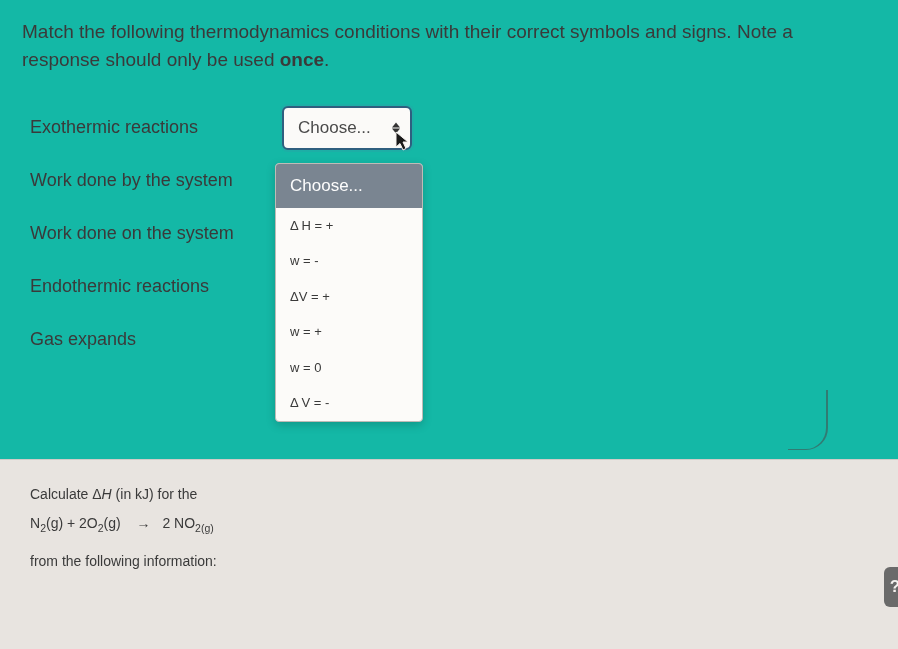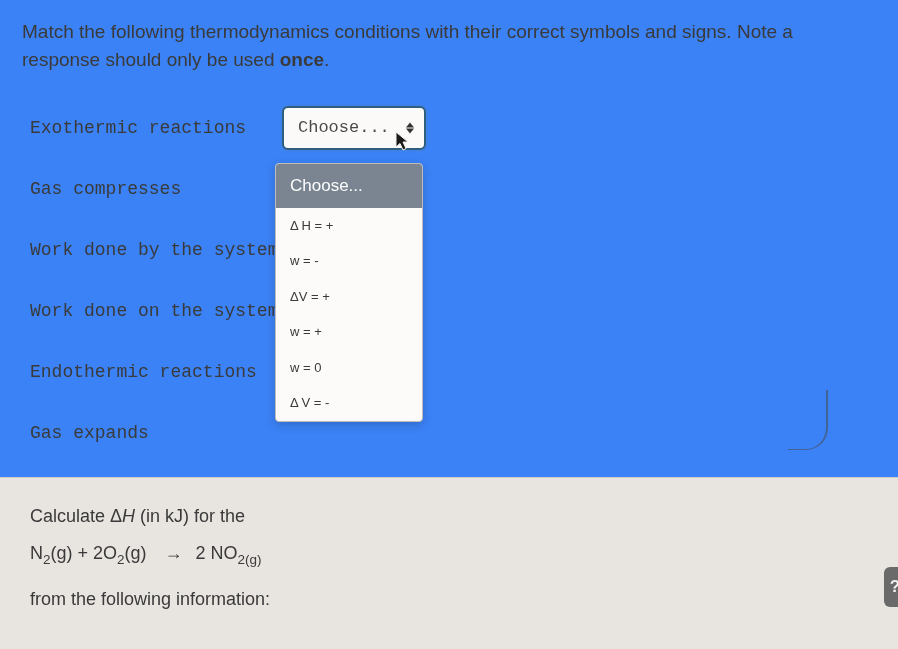--- a/index.html
+++ b/index.html
@@ -10,40 +10,39 @@
     body {
       font-family: -apple-system, BlinkMacSystemFont, "Segoe UI", Arial, sans-serif;
       background: #e8e4e0;
       width: 898px;
       height: 649px;
       overflow: hidden;
       position: relative;
       color: #3a3a3a;
     }
     .page-container {
-      background: #3b82f6;
+      background: #14b8a6;
       padding: 18px 22px;
       min-height: 460px;
       border-bottom: 1px solid #d0ccc8;
     }
     .instructions {
       font-size: 19px;
       line-height: 1.45;
       color: #3a3a3a;
       margin-bottom: 28px;
     }
     .instructions b {
       font-weight: 700;
     }
     .match-grid {
       display: flex;
       flex-direction: column;
-      gap: 8px;
+      gap: 0;
       padding-left: 8px;
-      font-family: Liberation Mono, monospace;
     }
     .match-row {
       display: flex;
       align-items: center;
       height: 53px;
     }
     .match-label {
       width: 252px;
       font-size: 18px;
       color: #3a3a3a;
@@ -112,21 +111,21 @@
       white-space: nowrap;
     }
     .dropdown-option.header {
       background: #7a8591;
       color: #fdfdfd;
       font-size: 17px;
       padding: 9px 14px;
     }
     .second-question {
       padding: 20px 22px 14px 30px;
-      font-size: 18px;
+      font-size: 14px;
       color: #3a3a3a;
       line-height: 2.05;
     }
     .sub {
       vertical-align: sub;
       font-size: 0.75em;
     }
     .arrow {
       display: inline-block;
       margin: 0 8px;
@@ -171,23 +170,20 @@
     <span>Match the following thermodynamics conditions with their correct symbols and signs. Note a response should only be used </span><b>once</b><span>.</span>
   </p>
 
   <div class="match-grid">
     <div class="match-row">
       <div class="match-label">Exothermic reactions</div>
       <div class="select-closed">
         <span>Choose...</span>
         <span class="sort-icon"></span>
       </div>
-    </div>
-    <div class="match-row">
-      <div class="match-label">Gas compresses</div>
     </div>
     <div class="match-row">
       <div class="match-label">Work done by the system</div>
     </div>
     <div class="match-row">
       <div class="match-label">Work done on the system</div>
     </div>
     <div class="match-row">
       <div class="match-label">Endothermic reactions</div>
     </div>

